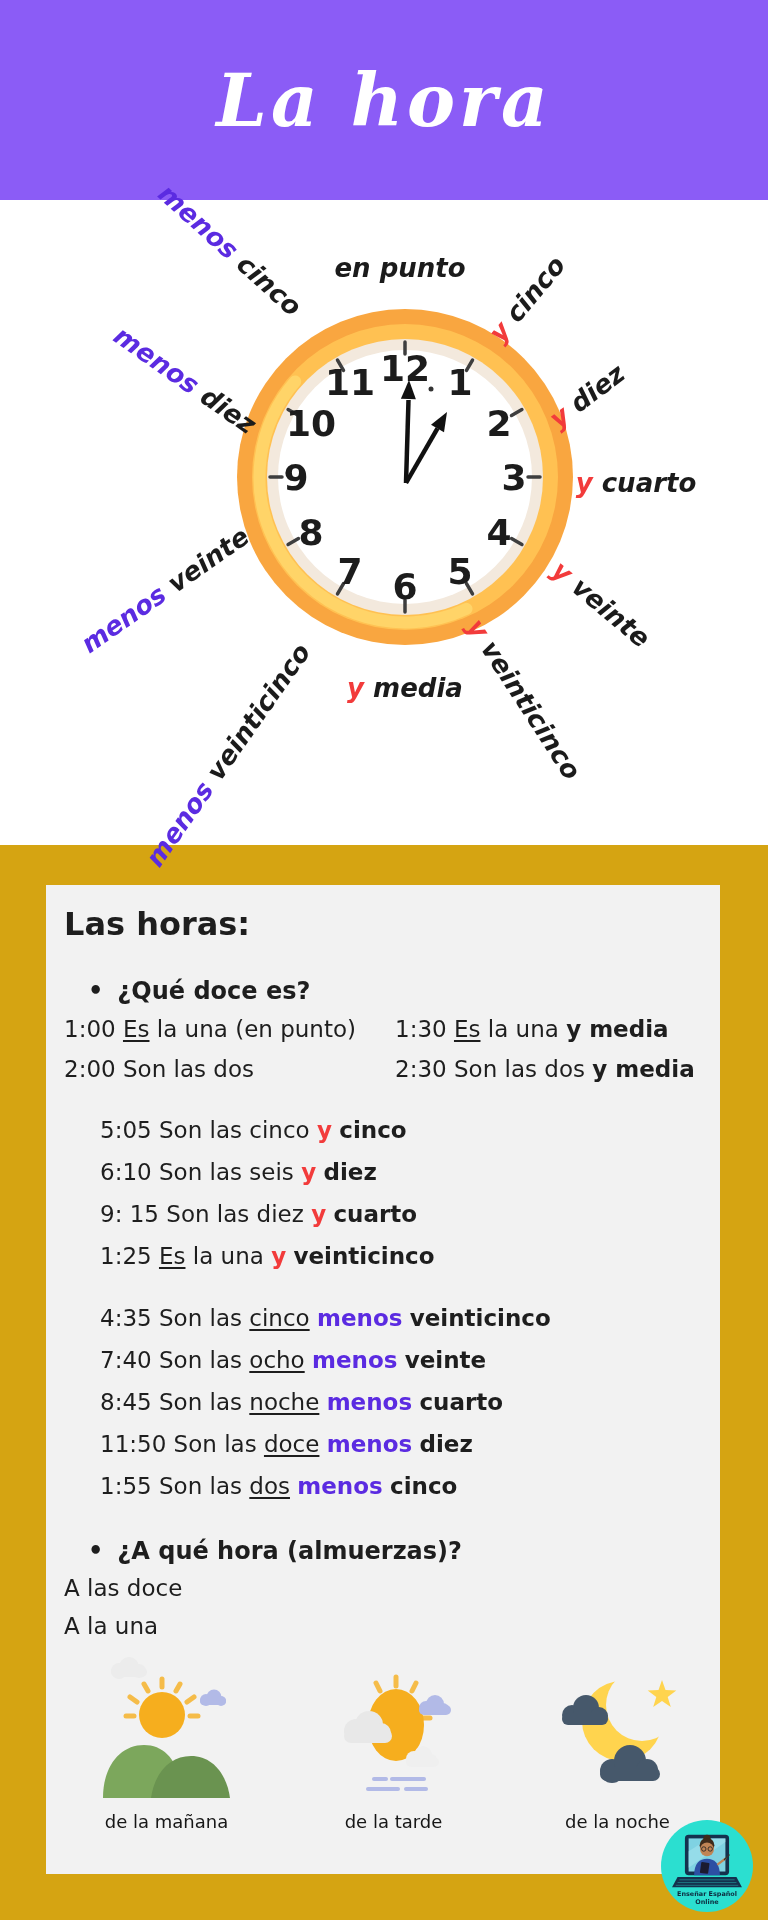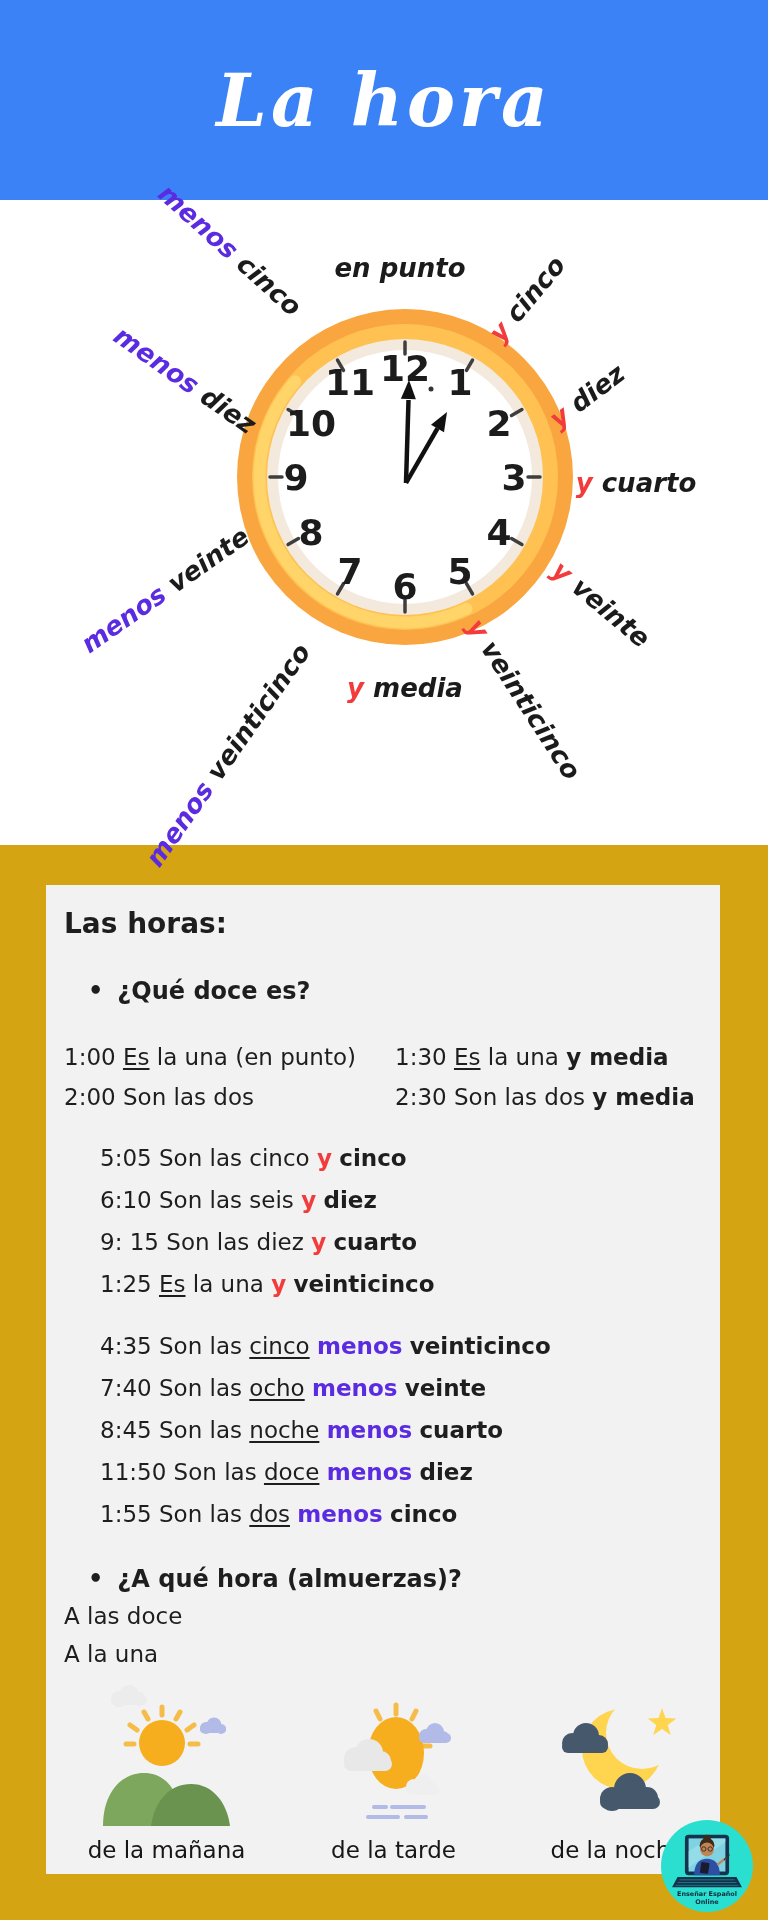--- a/index.html
+++ b/index.html
@@ -2,52 +2,52 @@
 <html><head>
 <meta charset="utf-8">
 <style>
   * { margin:0; padding:0; box-sizing:border-box; }
   html,body { background:#ffffff; }
   .page { position:relative; width:768px; height:1920px; overflow:hidden;
           font-family:"DejaVu Sans", sans-serif; background:#ffffff; }
 
   
   .header { position:absolute; top:0; left:0; width:768px; height:200px;
-            background:#3b82f6; display:flex; align-items:center; justify-content:center; }
+            background:#8b5cf6; display:flex; align-items:center; justify-content:center; }
   .title  { font-family:"DejaVu Serif", serif; font-style:italic; font-weight:bold;
             font-size:72px; color:#ffffff; letter-spacing:4px; }
 
   
   .clock-svg { position:absolute; top:200px; left:0; }
   .clabel { position:absolute; font-style:italic; font-weight:bold; font-size:26px;
             color:#1b1b1b; white-space:nowrap; z-index:5; }
   .c-red    { color:#F23B3B; }
   .c-purple { color:#5B2BE1; }
 
   
   .bottom { position:absolute; top:845px; left:0; width:768px; height:1075px; background:#D5A412; }
   .card { position:absolute; left:46px; top:885px; width:674px; height:989px;
           background:#F2F2F2; padding:22px 18px 0 18px; font-size:23px; color:#1e1e1e; }
-  .h    { font-weight:bold; font-size:28px; line-height:34px; }
+  .h    { font-weight:bold; font-size:32px; line-height:34px; }
   .sp32 { height:32px; } .sp20 { height:20px; } .sp26 { height:26px; }
   .bullet-line { display:flex; gap:14px; padding-left:24px; font-weight:bold;
                  font-size:24px; line-height:36px; }
-  .twocol { display:flex;margin-top:28px; }
+  .twocol { display:flex; }
   .twocol .col1 { width:331px; }
   .twocol .line { line-height:40px; }
   .grp .line { line-height:42px;margin-left:36px; }
   .alines .line { line-height:38px; }
   .bold { font-weight:bold; }
   .u    { text-decoration:underline; text-underline-offset:3px; }
 
   .icons-row  { display:flex; margin-top:8px; }
   .icon-cell  { width:170px; display:flex; justify-content:center; }
   .ic1 { margin-left:18px; } .ic2 { margin-left:58px; } .ic3 { margin-left:55px; }
   .labels-row { display:flex; margin-top:4px; }
-  .label-cell { width:170px; text-align:center; font-size:23px; line-height:30px; color:#171717; }
+  .label-cell { width:170px; text-align:center; font-size:18px; line-height:30px; color:#171717; }
 
   
   .logo { position:absolute; left:661px; top:1820px; width:92px; height:92px; z-index:8; }
 </style>
 </head>
 <body>
 
 <div class="page">
 
   <div class="header">

